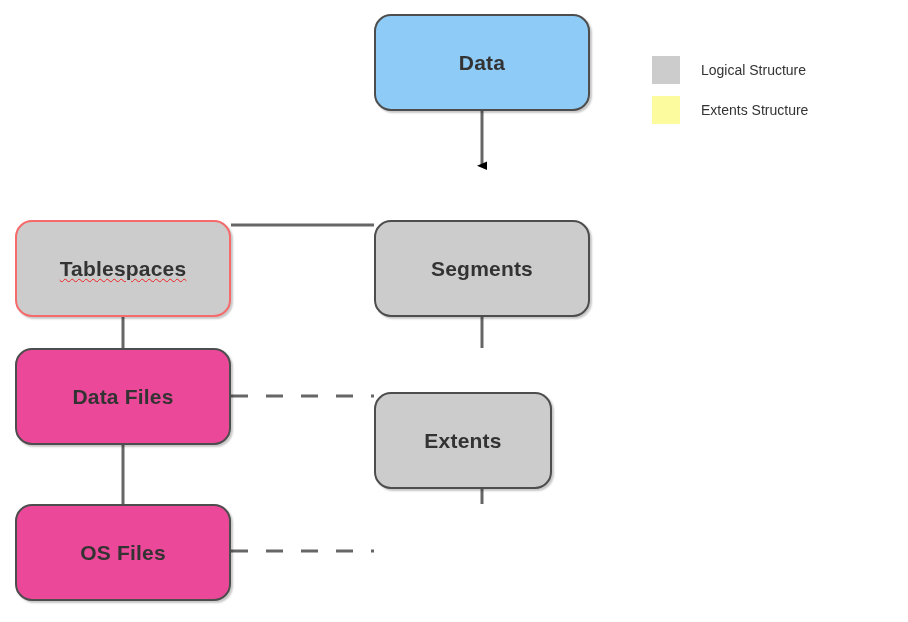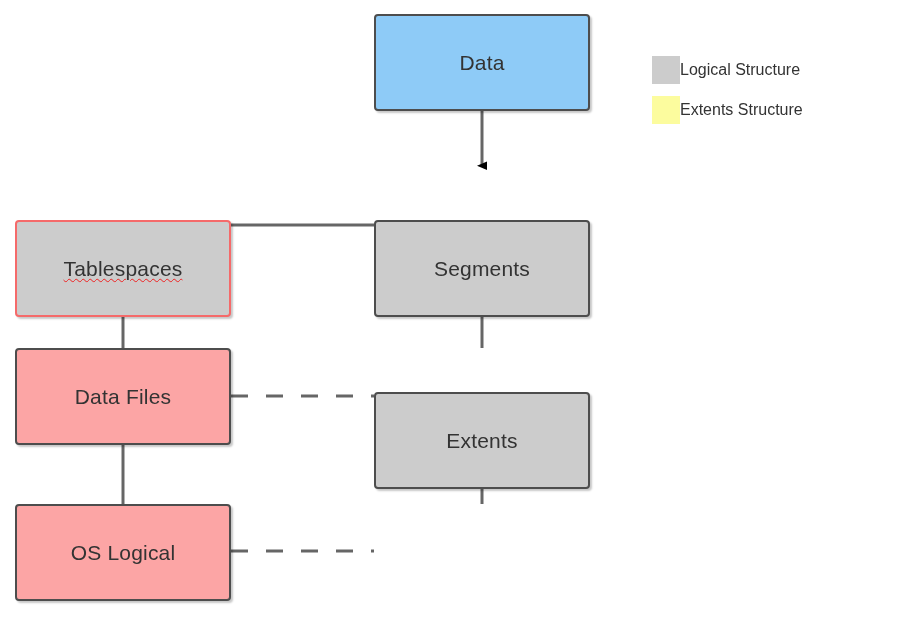--- a/index.html
+++ b/index.html
@@ -21,34 +21,34 @@
   #edges {
     position: absolute;
     left: 0;
     top: 0;
     width: 908px;
     height: 622px;
   }
   .node {
     position: absolute;
     box-sizing: border-box;
-    border-radius: 4px;
+    border-radius: 17px;
     border: 2px solid #4d4d4d;
     display: flex;
     align-items: center;
     justify-content: center;
-    font-weight: normal;
+    font-weight: bold;
     font-size: 21px;
     color: #333333;
     letter-spacing: 0.2px;
     box-shadow: 2px 2px 2px rgba(0,0,0,0.22);
     z-index: 2;
   }
   .node-logical { background: #cccccc; margin-top: 44px; }
-  .node-physical { background: #fca5a5; }
+  .node-physical { background: #ec4899; }
   .node-data { background: #8ecbf7; }
   .node-flagged {
     border-color: #f56a6a;
     border-width: 2px;
   }
   .node-label { position: relative; display: inline-block; }
   .node-flagged .node-label {
     text-decoration: underline;
     text-decoration-color: #ee2222;
     text-decoration-style: wavy;
@@ -65,21 +65,22 @@
     display: flex;
     align-items: center;
     height: 40px;
   }
   .legend-swatch {
     width: 28px;
     height: 28px;
     flex: 0 0 auto;
   }
   .legend-text {
-    font-size: 16px;
+    margin-left: 21px;
+    font-size: 14px;
     color: #333333;
     white-space: nowrap;
   }
 </style>
 </head>
 <body>
 
 <div id="canvas">
 
   <svg id="edges" viewBox="0 0 908 622" xmlns="http://www.w3.org/2000/svg">
@@ -115,26 +116,26 @@
   </div>
 
   <div class="node node-logical" style="left:374px; top:176px; width:216px; height:97px;text-align:center;">
     <span class="node-label">Segments</span>
   </div>
 
   <div class="node node-physical" style="left:15px; top:348px; width:216px; height:97px;">
     <span class="node-label">Data Files</span>
   </div>
 
-  <div class="node node-logical" style="left:374px; top:348px; width:216px; height:97px;">
+  <div class="node node-logical" style="left:374px; top:348px; width:178px; height:97px;">
     <span class="node-label">Extents</span>
   </div>
 
   <div class="node node-physical" style="left:15px; top:504px; width:216px; height:97px;">
-    <span class="node-label">OS Logical</span>
+    <span class="node-label">OS Files</span>
   </div>
 
 
   <div id="legend">
     <div class="legend-row">
       <span class="legend-swatch" style="background:#cccccc;"></span>
       <span class="legend-text">Logical Structure</span>
     </div>
     <div class="legend-row">
       <span class="legend-swatch" style="background:#fcfc9e;"></span>

